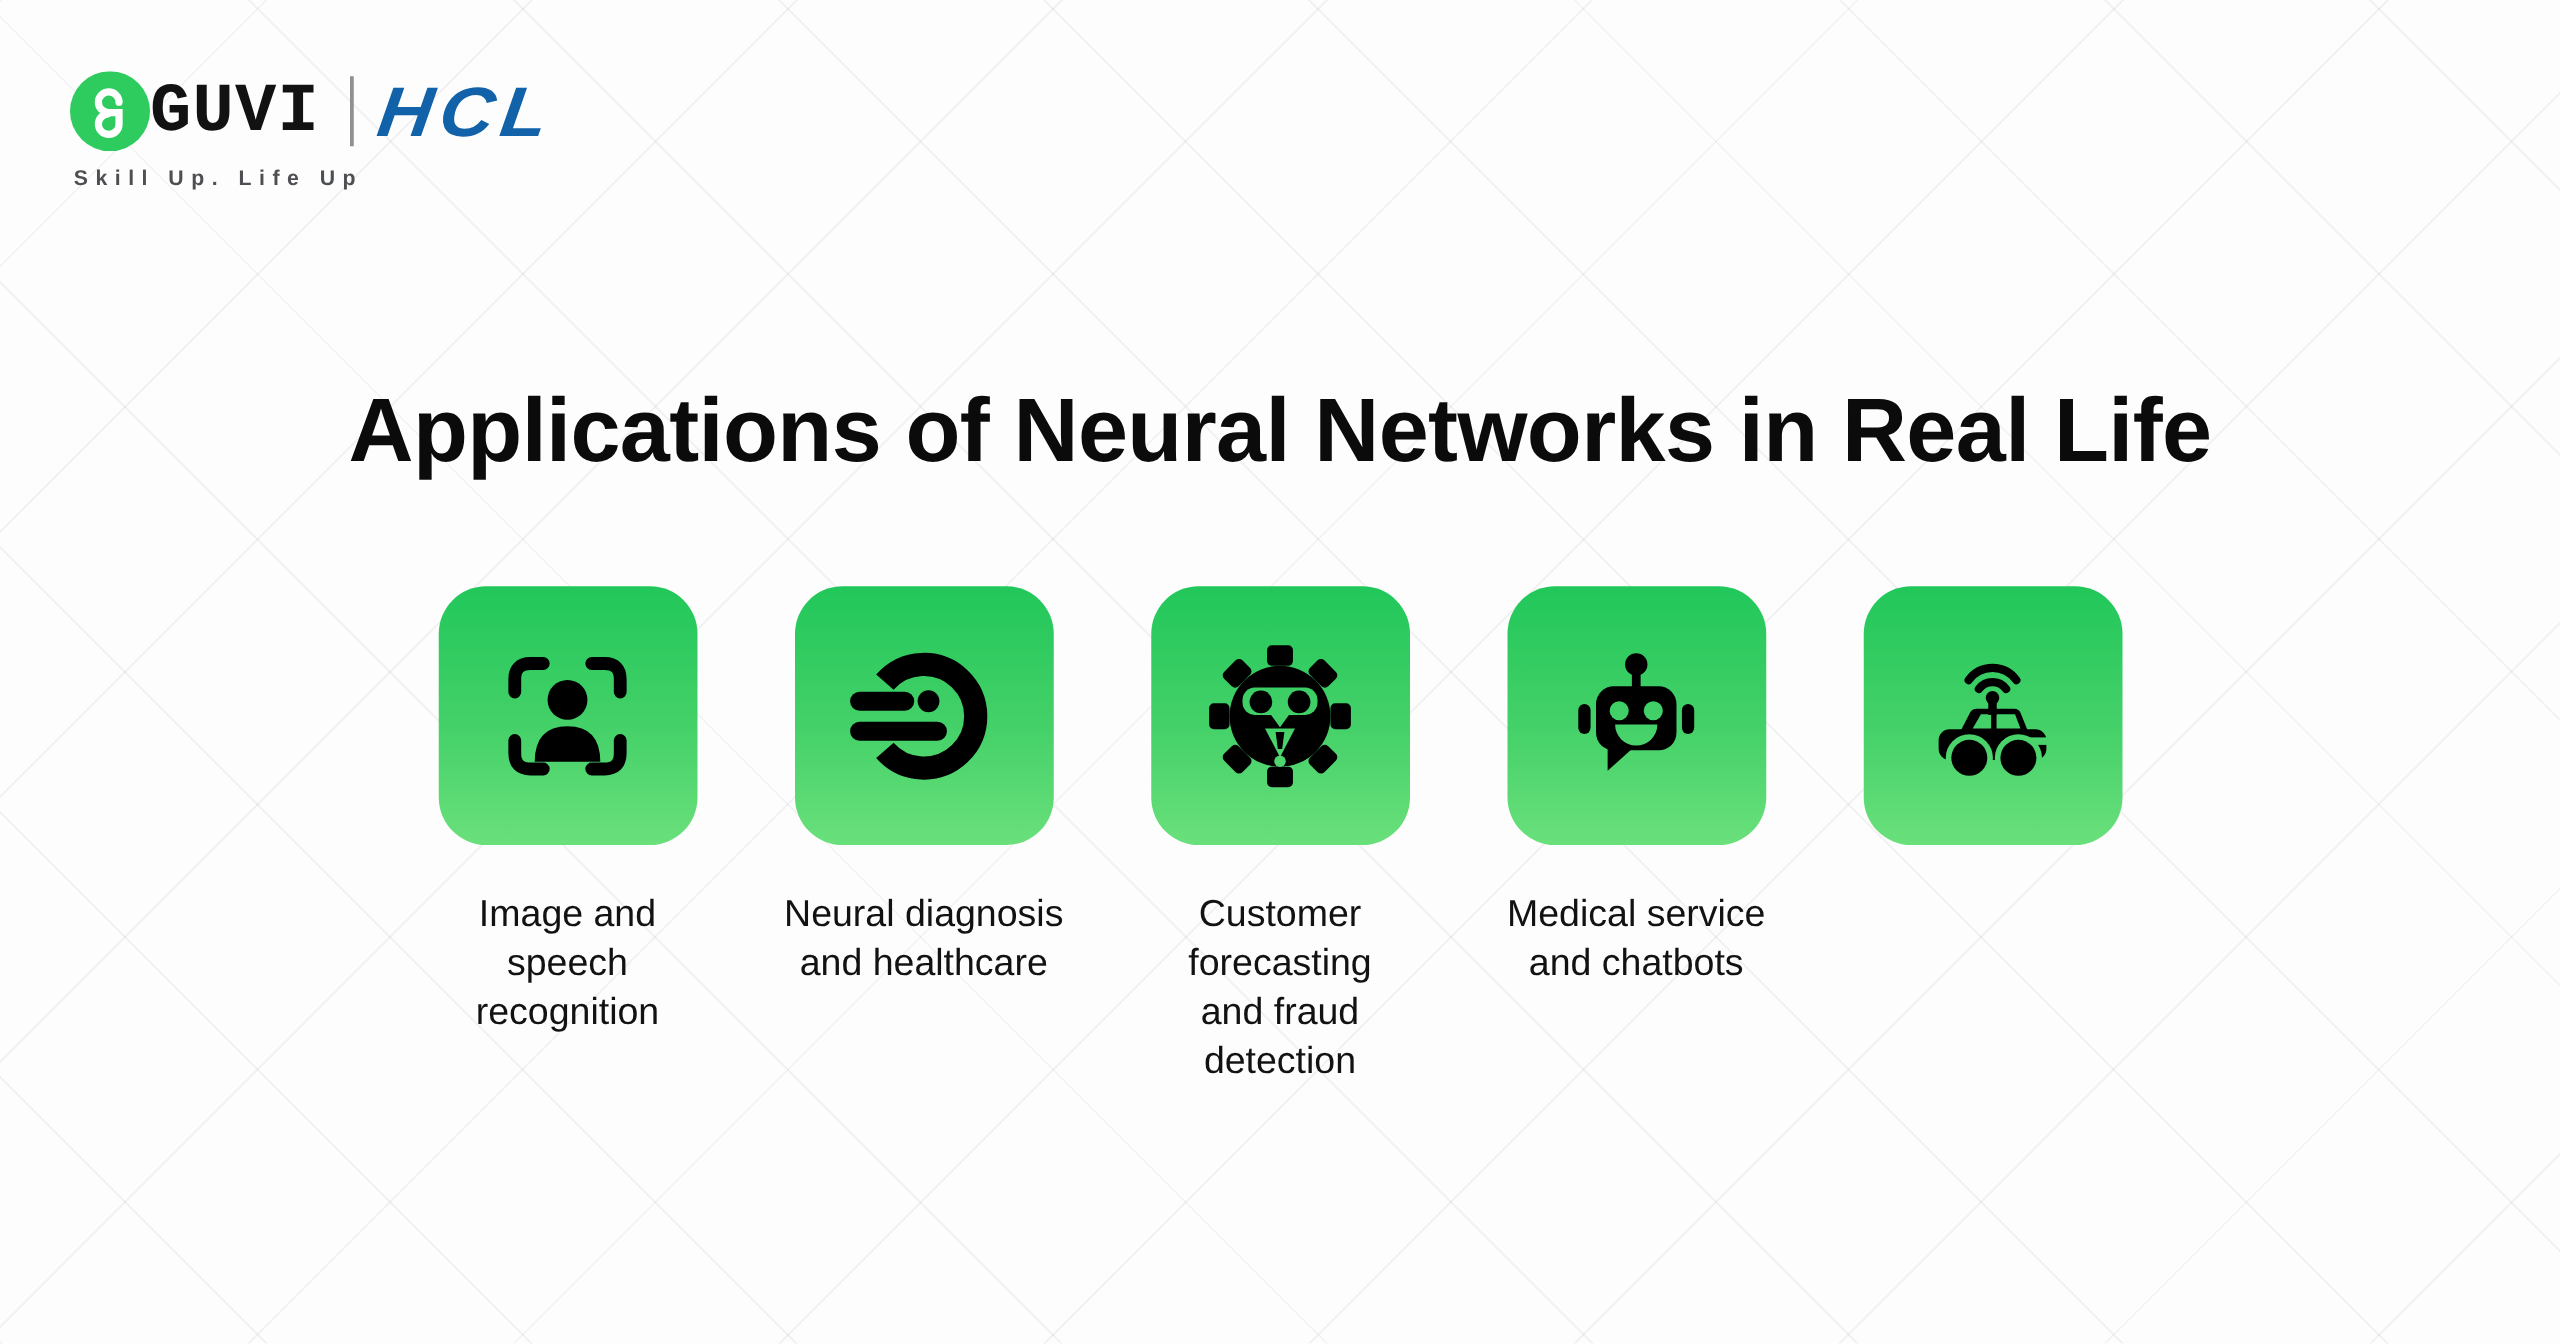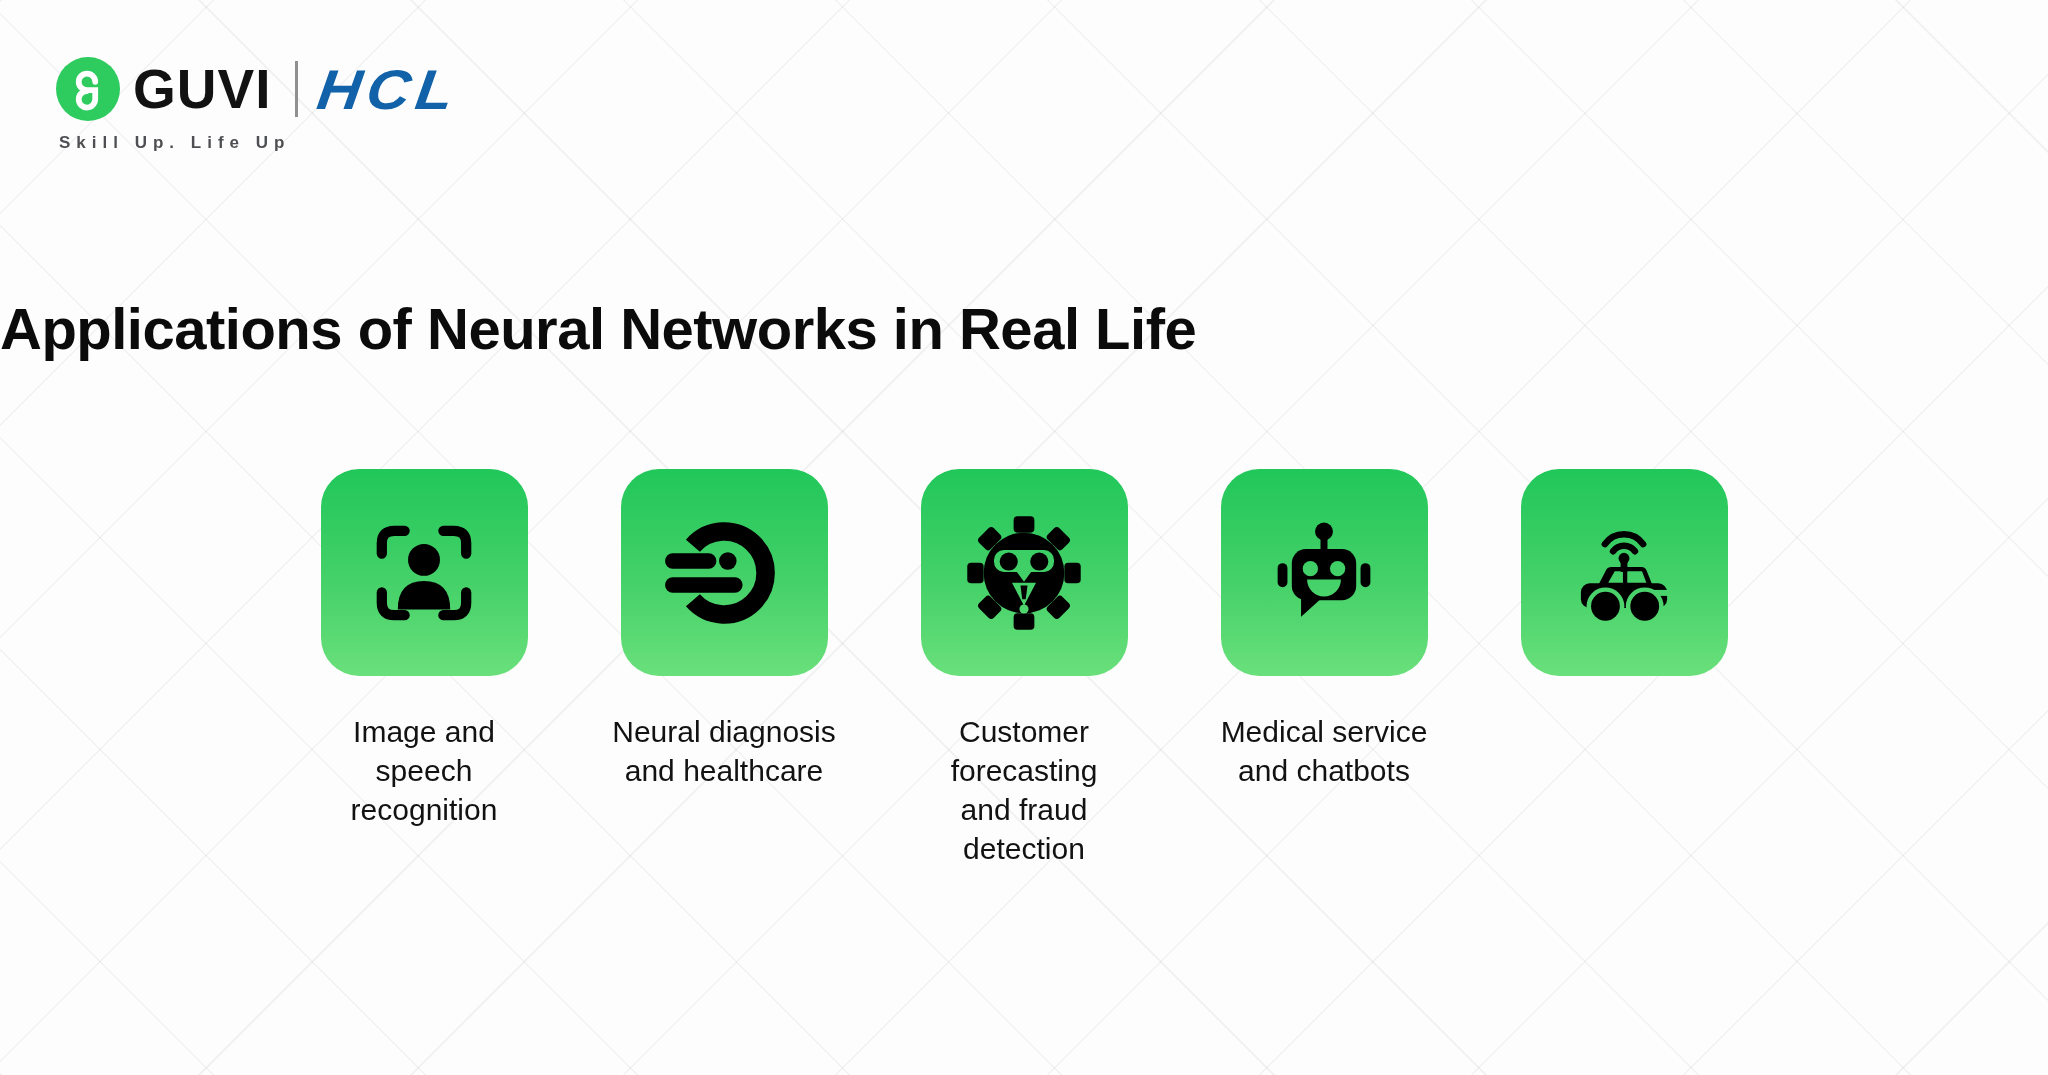--- a/index.html
+++ b/index.html
@@ -7,32 +7,32 @@
   .canvas{
     position:relative;width:2048px;height:1075px;overflow:hidden;
     background-color:#fdfdfd;
     background-image:
       repeating-linear-gradient(45deg, rgba(0,0,0,0.045) 0 1.6px, transparent 1.6px 150px),
       repeating-linear-gradient(135deg, rgba(0,0,0,0.045) 0 1.6px, transparent 1.6px 150px);
   }
   
   .brand-row{position:absolute;left:56px;top:56px;display:flex;align-items:center;height:66px;}
   .guvi-mark{width:64px;height:64px;display:block;}
-  .guvi-word{font-size:55px;font-weight:bold;color:#121212;margin-left:13px;letter-spacing:1px;}
+  .guvi-word{font-size:55px;font-weight:bold;color:#121212;letter-spacing:1px;font-family:Liberation Mono, monospace;}
   .brand-divider{width:3px;height:56px;background:#8f9092;margin:0 20px 0 24px;}
   .hcl-word{font-size:56px;font-weight:bold;font-style:italic;color:#1162A8;
     letter-spacing:5px;transform:skewX(-8deg) scaleX(1.08);transform-origin:left center;}
   .tagline{position:absolute;left:59px;top:133px;font-size:17px;font-weight:bold;
     letter-spacing:6px;color:#4e4f52;}
   
-  .page-title{position:absolute;top:256px;left:0;width:100%;text-align:left;
-    font-size:58px;font-weight:bold;color:#0b0b0b;letter-spacing:-0.5px;}
+  .page-title{position:absolute;top:256px;left:0;width:100%;text-align:center;
+    font-size:72px;font-weight:bold;color:#0b0b0b;letter-spacing:-0.5px;}
   
   .tiles-row{position:absolute;top:469px;left:50%;transform:translateX(-50%);
-    display:flex;gap:30px;}
+    display:flex;gap:15px;}
   .tile{width:270px;display:flex;flex-direction:column;align-items:center;}
   .tile-box{width:207px;height:207px;border-radius:38px;
     background:linear-gradient(180deg,#21c75a 0%,#45d169 55%,#6ae07b 100%);
     display:flex;align-items:center;justify-content:center;}
   .tile-caption{margin-top:36px;font-size:30px;line-height:39px;text-align:center;
     color:#121212;white-space:pre-line;}
   .icon-black{fill:#000;}
 </style>
 </head>
 <body>

